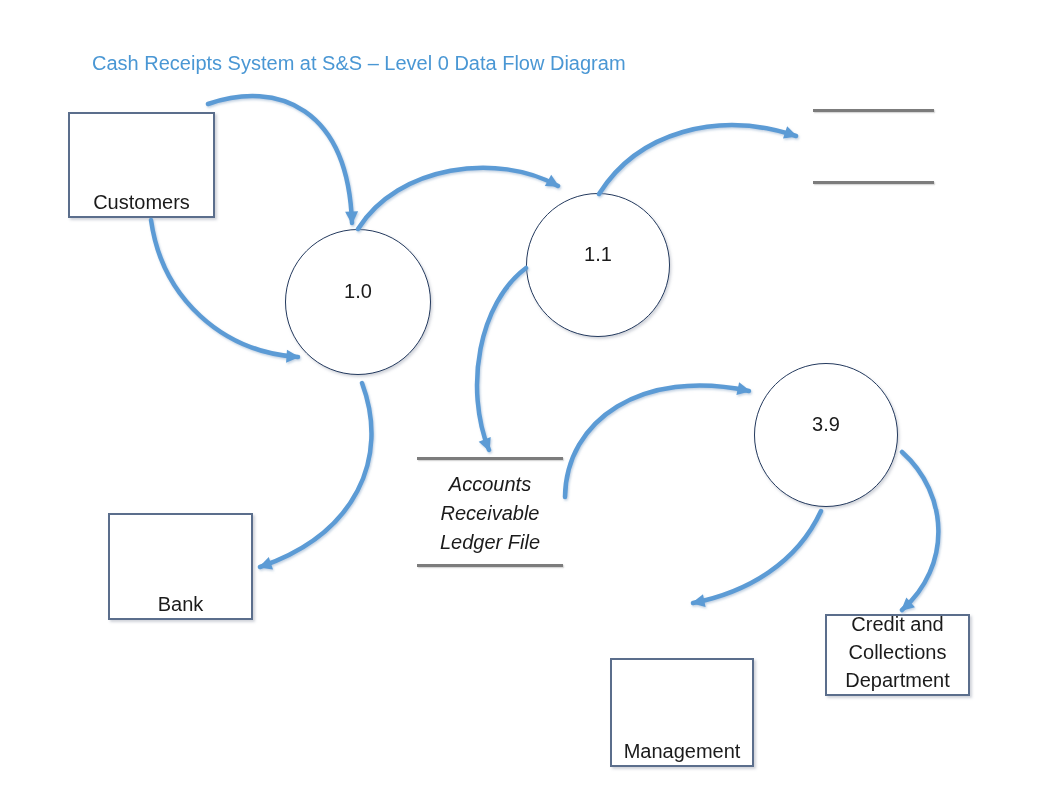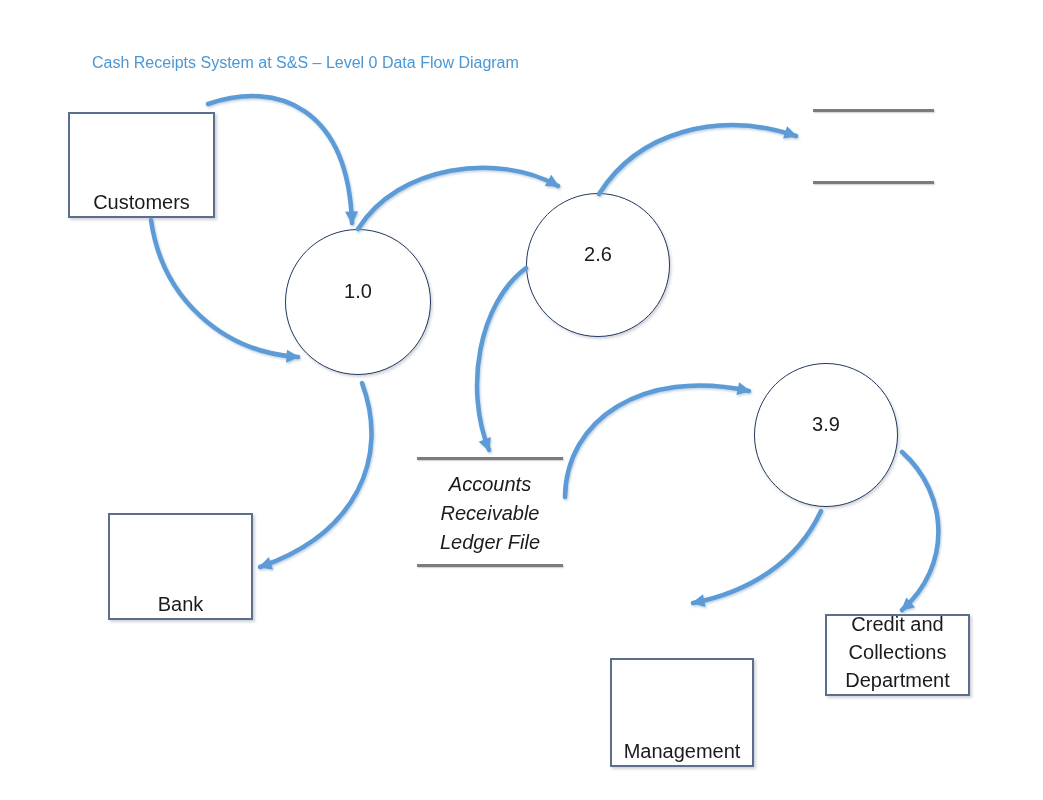--- a/index.html
+++ b/index.html
@@ -6,21 +6,21 @@
   .canvas{
     position:relative;
     width:1043px;height:800px;
     background:#ffffff;
     font-family:"Liberation Sans", sans-serif;
     color:#1b1b1b;
     overflow:hidden;
   }
   .diagram-title{
     position:absolute;left:92px;top:50px;
-    font-size:16px;line-height:26px;
+    font-size:20px;line-height:26px;
     color:#4a97d4;
     white-space:nowrap;
   }
   .entity{
     position:absolute;
     background:#ffffff;
     border:2px solid #5b6e8c;
     box-shadow:1.5px 1.5px 2.5px rgba(120,130,150,.35);
     display:flex;align-items:flex-end;justify-content:center;
     text-align:center;
@@ -71,21 +71,21 @@
 
   <div class="entity" style="left:825px;top:614px;width:145px;height:82px;padding:0 16px;">
     <span>Credit and Collections Department</span>
   </div>
 
   <div class="process" style="left:285px;top:229px;width:146px;height:146px;">
     <span class="plabel">1.0</span>
   </div>
 
   <div class="process" style="left:526px;top:193px;width:144px;height:144px;">
-    <span class="plabel">2.6</span>
+    <span class="plabel">1.1</span>
   </div>
 
   <div class="process" style="left:754px;top:363px;width:144px;height:144px;">
     <span class="plabel">3.9</span>
   </div>
 
   <div class="store-line" style="left:417px;top:457px;width:146px;"></div>
   <div class="store-label" style="left:417px;top:470px;width:146px;">Accounts Receivable Ledger File</div>
   <div class="store-line" style="left:417px;top:564px;width:146px;"></div>
 

